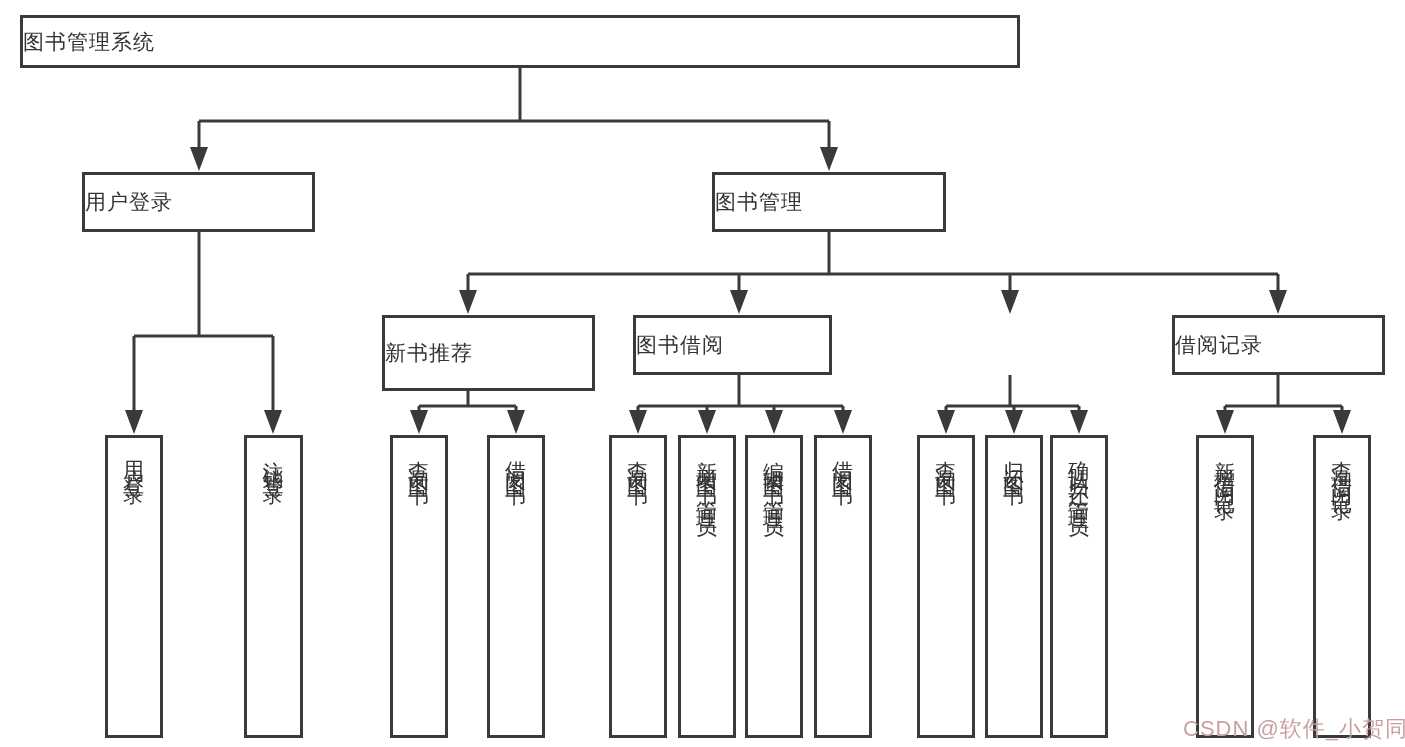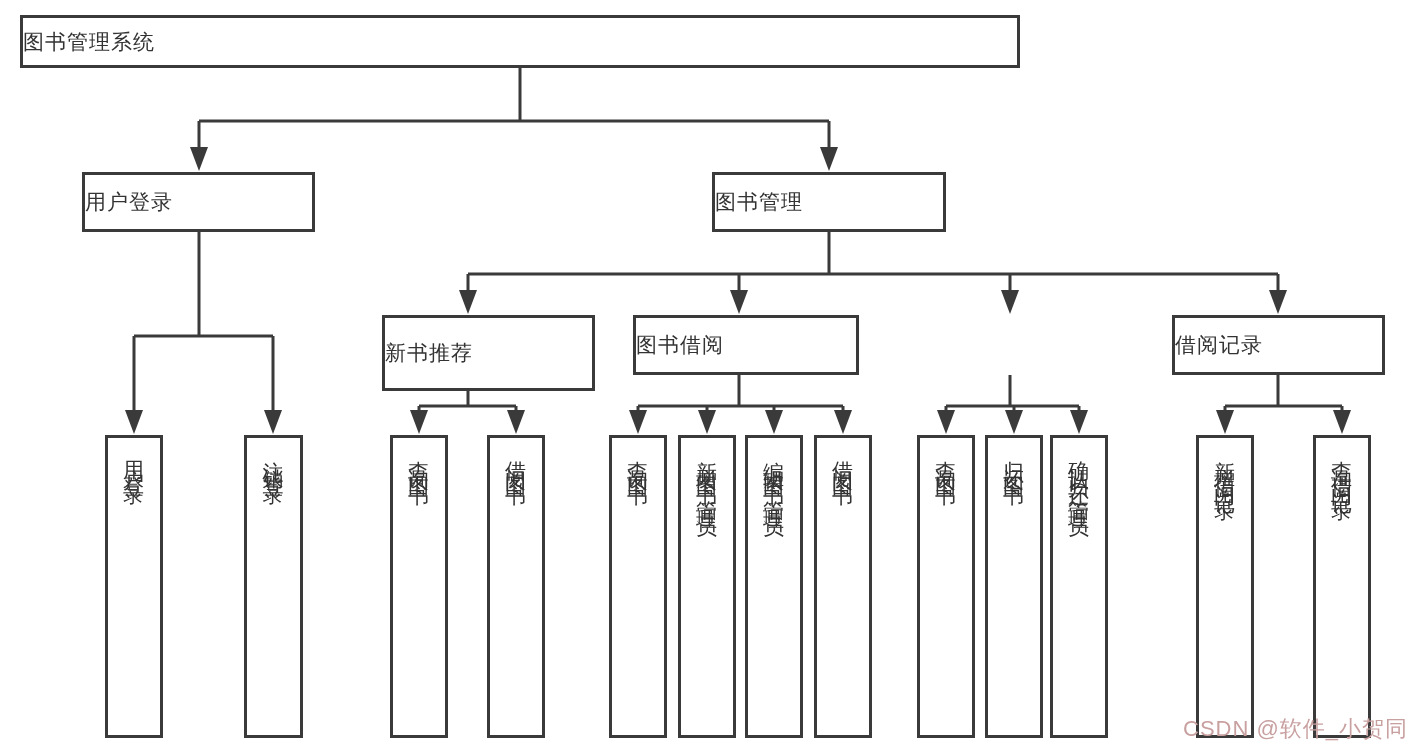--- a/index.html
+++ b/index.html
@@ -86,21 +86,21 @@
   <div class="box h" style="left:82px;top:172px;width:233px;height:60px">
     <span>用户登录</span>
   </div>
   <div class="box h" style="left:712px;top:172px;width:234px;height:60px">
     <span>图书管理</span>
   </div>
 
   <div class="box h" style="left:382px;top:315px;width:213px;height:76px">
     <span>新书推荐</span>
   </div>
-  <div class="box h" style="left:633px;top:315px;width:226px;height:60px">
+  <div class="box h" style="left:633px;top:315px;width:199px;height:60px">
     <span>图书借阅</span>
   </div>
   <div class="box h" style="left:1172px;top:315px;width:213px;height:60px">
     <span>借阅记录</span>
   </div>
 
   <div class="box v" style="left:105px;top:435px;width:58px;height:303px">
     <span>用户登录</span>
   </div>
   <div class="box v" style="left:244px;top:435px;width:59px;height:303px">

